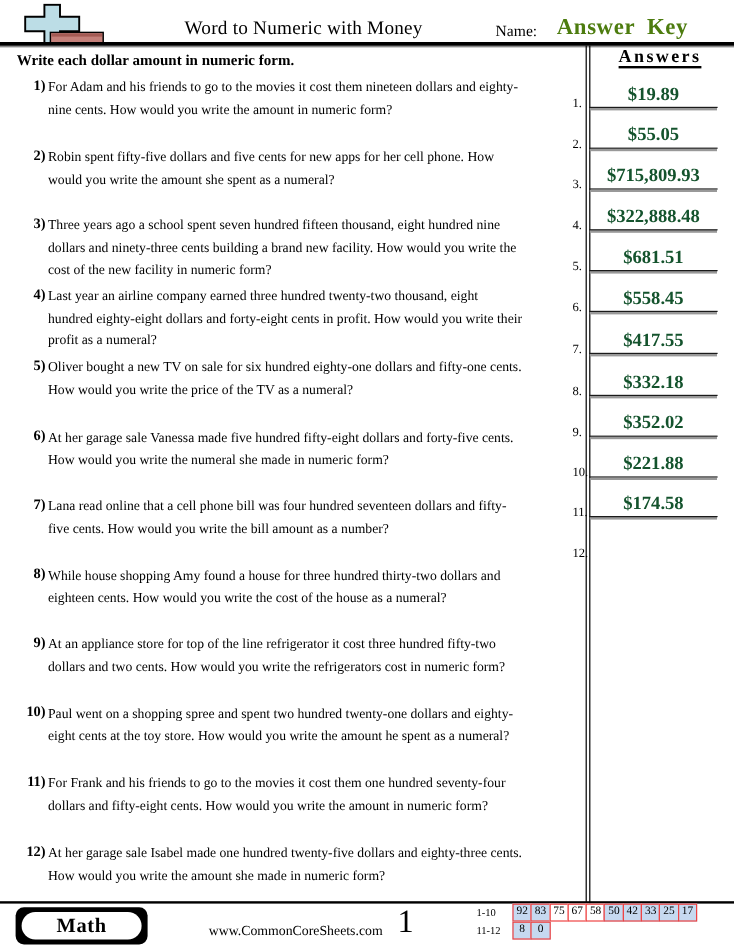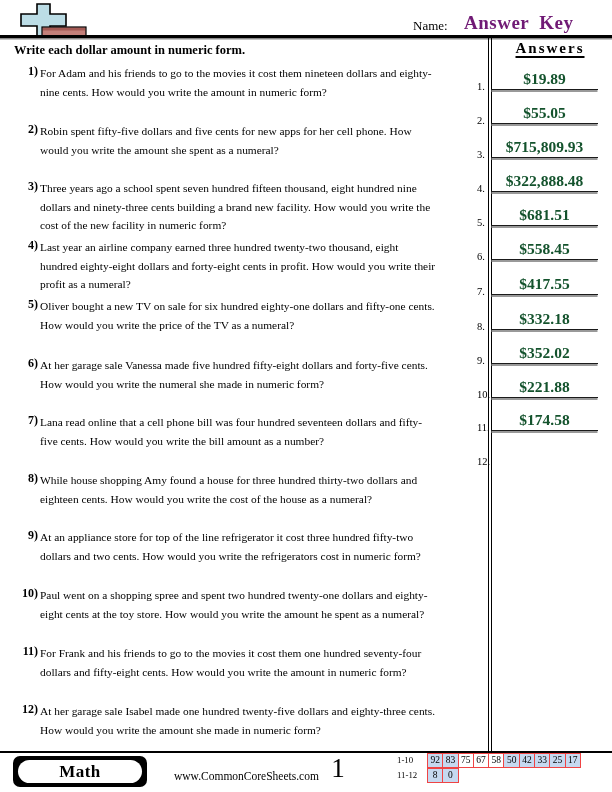--- a/index.html
+++ b/index.html
@@ -10,21 +10,21 @@
   }
   
   .header-icon { position:absolute; left:12px; top:3px; }
   .page-title {
     position:absolute; left:148px; top:15px; width:210px;
     text-align:center; font-size:16px; letter-spacing:0.2px;
   }
   .name-label { position:absolute; left:413px; top:18px; font-size:13px; }
   .answer-key {
     position:absolute; left:464px; top:12px; font-size:19px; font-weight:bold;
-    color:#701a75; letter-spacing:0.5px; word-spacing:5px;
+    color:#4d7c0f; letter-spacing:0.5px; word-spacing:5px;
   }
   .header-rule {
     position:absolute; left:0; top:35px; width:612px; height:3px;
     background:#000; box-shadow:0 1.5px 0 #8a8a8a;
   }
   
   .instruction {
     position:absolute; left:14px; top:43px; font-size:12.5px; font-weight:bold;font-family:Liberation Serif, serif;
   }
   
@@ -56,21 +56,21 @@
     border-bottom:1.6px solid #1a1a1a; box-shadow:0 2.5px 0 -0.5px #999;
   }
   .ans-value {
     position:absolute; bottom:1px; width:100%; text-align:center;
     color:#14532d; font-weight:bold; font-size:15.5px;
   }
   
   .footer-rule { position:absolute; left:0; top:751px; width:612px; height:1.6px; background:#000; }
   .math-badge {
     position:absolute; left:13px; top:756px; width:110px; height:31px;
-    background:#000; border-radius:7px;padding-left:24px;
+    background:#000; border-radius:7px;
   }
   .math-pill {
     position:absolute; left:5px; top:4px; right:5px; bottom:4px;
     background:#fff; border-radius:12px; display:flex; align-items:center;
     justify-content:center; font-size:17px; font-weight:bold; letter-spacing:0.5px;
   }
   .website { position:absolute; left:130px; top:770px; font-size:11.5px;margin-left:44px; }
   .page-num { position:absolute; left:325px; top:753px; width:26px; text-align:center; font-size:27px; }
   .score-grid { position:absolute; left:397px; top:753px; font-size:9px; }
   .grid-row { display:flex; height:15px; line-height:15px; }
@@ -87,20 +87,21 @@
 
 <div class="page">
 
   <div class="header-icon">
     <svg width="78" height="35" viewBox="0 0 78 35">
       <path d="M25 1 L38 1 L38 11 L54 11 L54 23 L38 23 L38 34 L25 34 L25 23 L9 23 L9 11 L25 11 Z" fill="#bcdde6" stroke="#000" stroke-width="1.6"></path>
       <rect x="30" y="24" width="44" height="10" fill="#c4807a" stroke="#000" stroke-width="1.2"></rect>
       <rect x="31" y="25" width="42" height="2.5" fill="#a45a54"></rect>
     </svg>
   </div>
+  <div class="page-title">Word to Numeric with Money</div>
   <div class="name-label">Name:</div>
   <div class="answer-key">Answer Key</div>
   <div class="header-rule"></div>
 
   <div class="instruction">Write each dollar amount in numeric form.</div>
 
   <div class="v-divider"></div>
 
   <div class="q-row" style="top:64px">
     <span class="q-num">1)</span>

